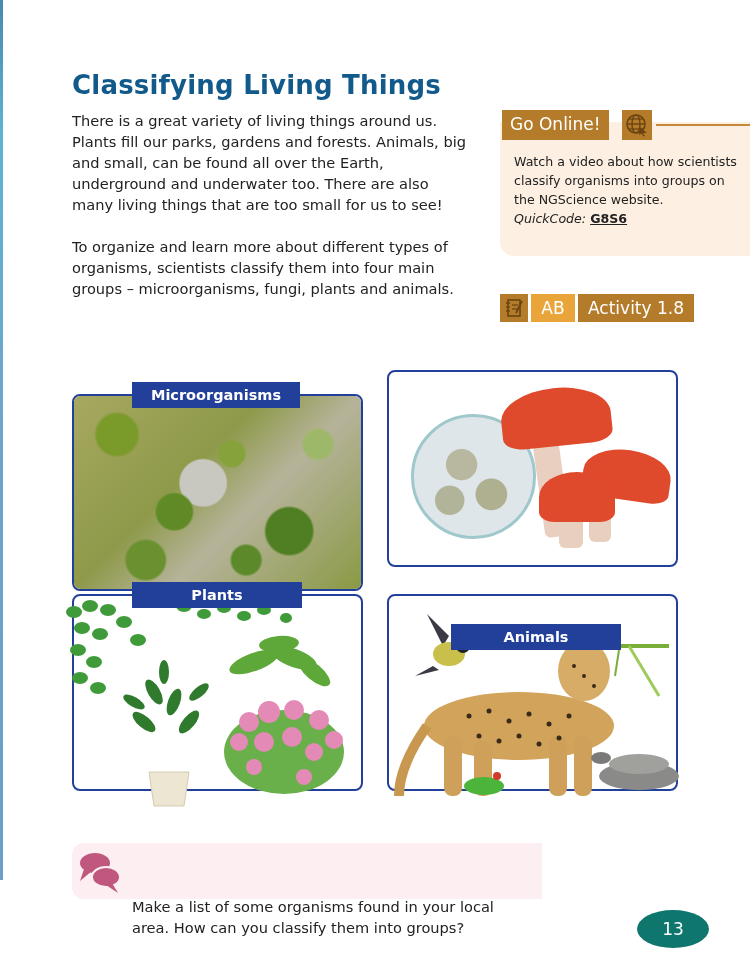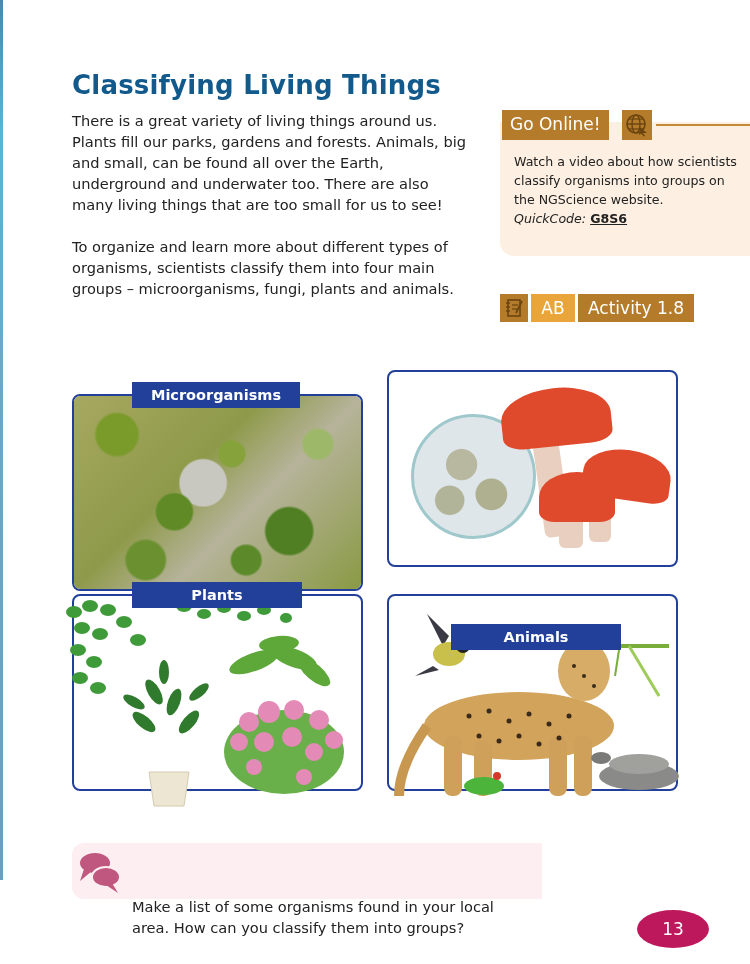--- a/index.html
+++ b/index.html
@@ -67,21 +67,21 @@
   .plants { left: 72px; top: 594px; width: 291px; height: 197px; }
   .animals { left: 387px; top: 594px; width: 291px; height: 197px; }
 
   
   .discuss { position: absolute; left: 72px; top: 843px; width: 470px; height: 56px;
     background: #fdeef2; border-radius: 12px 0 0 12px; }
   .discuss-icon { position: absolute; left: 6px; top: 8px; width: 44px; height: 42px; }
   .discuss-text { position: absolute; left: 60px; top: 8px; font-size: 14.6px; line-height: 21px; color: #222; margin-top: 45px; }
 
   .page-num { position: absolute; left: 637px; top: 910px; width: 72px; height: 38px; border-radius: 50%;
-    background: #be185d; color: #fff; font-size: 17px; display:flex; align-items:center; justify-content:center; }
+    background: #0f766e; color: #fff; font-size: 17px; display:flex; align-items:center; justify-content:center; }
 </style>
 </head>
 <body>
 
 <div class="edge-strip"></div>
 
 <h1 class="title">Classifying Living Things</h1>
 
 <div class="intro">
   <p>There is a great variety of living things around us. Plants fill our parks, gardens and forests. Animals, big and small, can be found all over the Earth, underground and underwater too. There are also many living things that are too small for us to see!</p>

